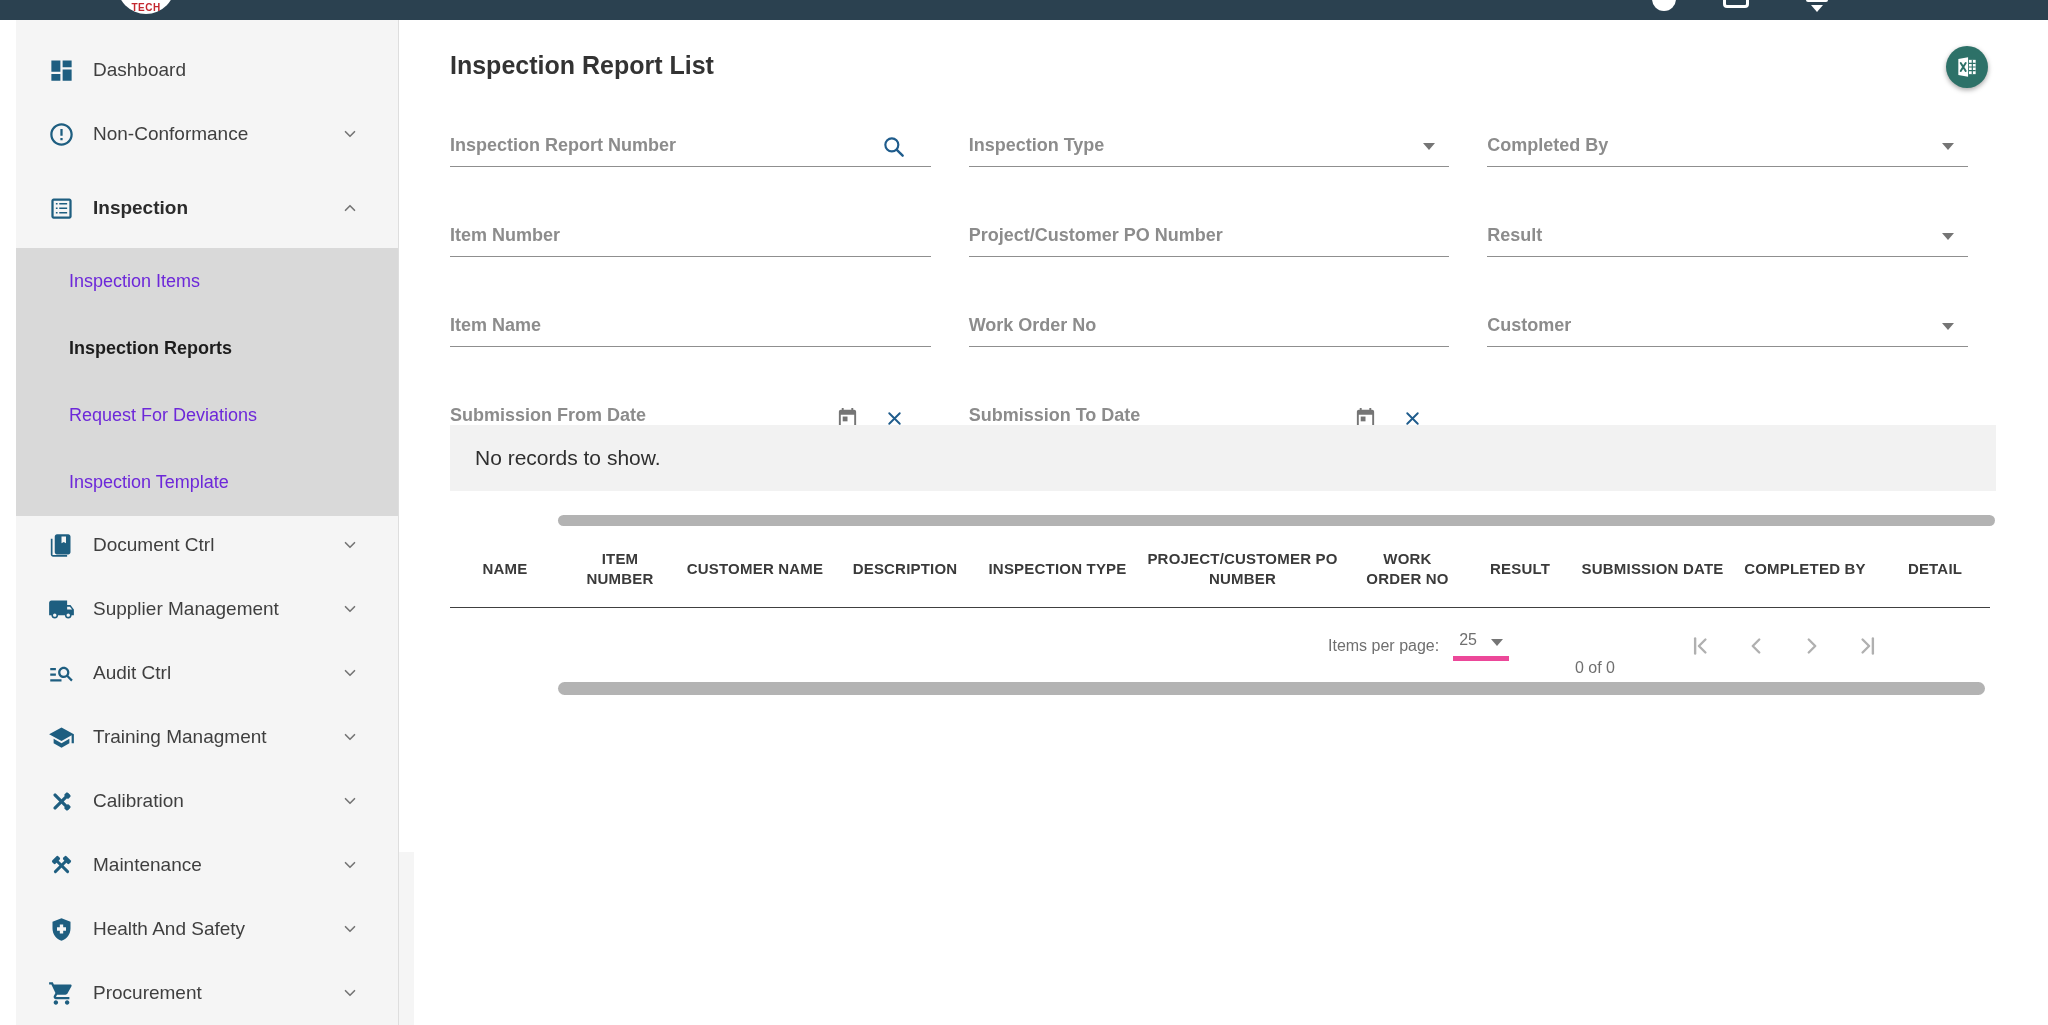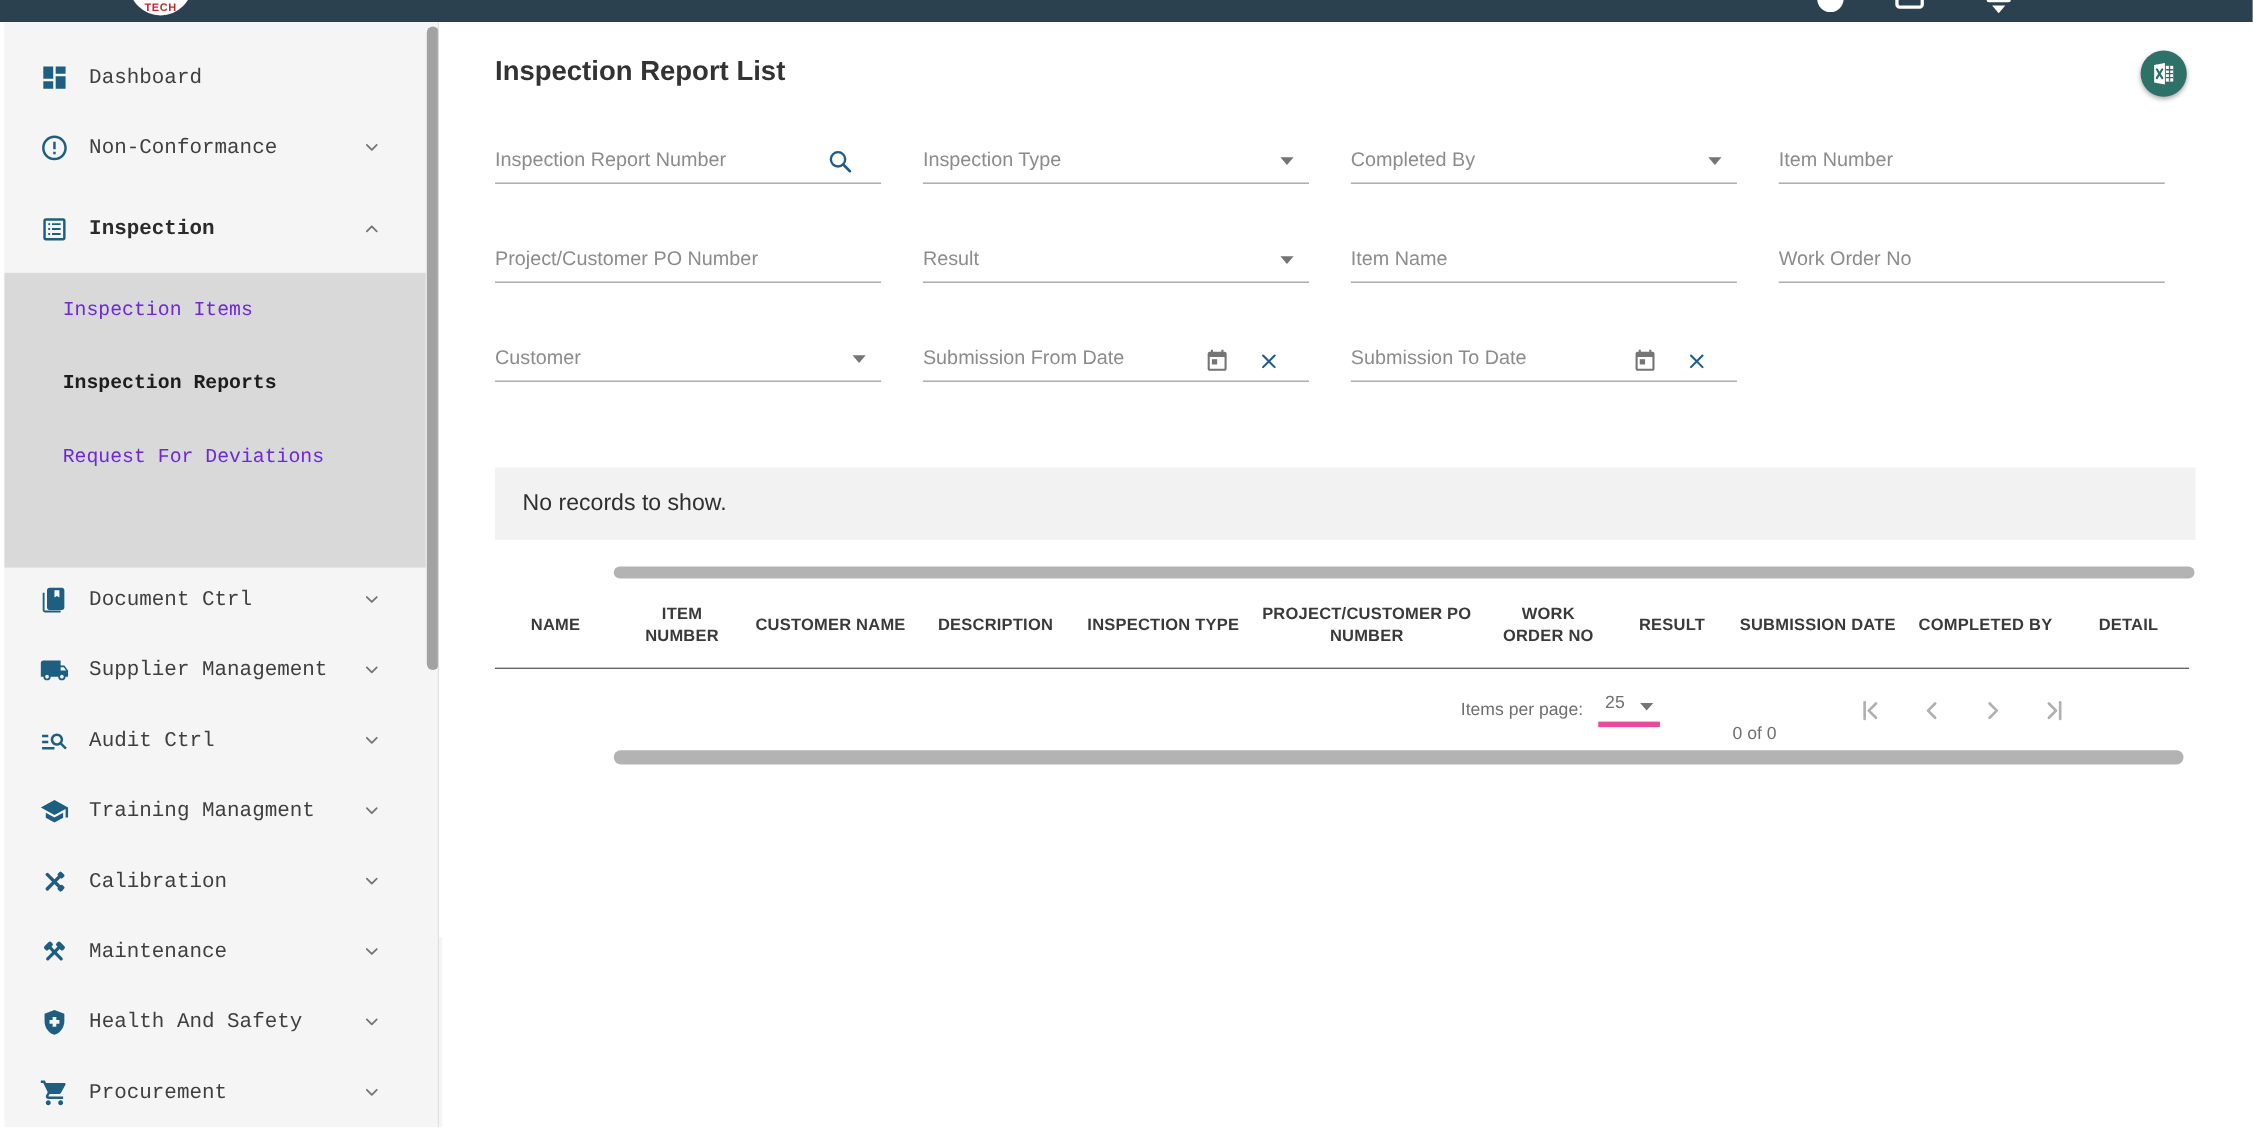--- a/index.html
+++ b/index.html
@@ -12,40 +12,40 @@
   .topbar{position:absolute;left:0;top:0;width:2048px;height:20px;background:#2b4150;overflow:hidden;z-index:5;}
   .logo{position:absolute;left:117px;top:-44px;width:58px;height:58px;border-radius:50%;background:#fff;}
   .logo span{position:absolute;bottom:1px;left:0;width:100%;text-align:center;font-size:10px;font-weight:bold;color:#c4272e;letter-spacing:.5px;}
   .tb-circle{position:absolute;left:1652px;top:-13px;width:24px;height:24px;border-radius:50%;background:#fff;}
   .tb-rect{position:absolute;left:1723px;top:-11px;width:26px;height:19px;border:3px solid #fff;border-radius:4px;box-sizing:border-box;background:transparent;}
   .tb-caret{position:absolute;left:1806px;top:0;width:22px;height:20px;}
   .tb-caret .bar{position:absolute;left:0;top:-2px;width:22px;height:4px;background:#fff;border-radius:2px;}
   .tb-caret .tri{position:absolute;left:5px;top:5px;width:0;height:0;border-left:6px solid transparent;border-right:6px solid transparent;border-top:7px solid #fff;}
 
   
-  .sidebar{position:absolute;left:4px;top:20px;width:398px;height:1005px;background:#f5f5f5;font-family:Liberation Mono, monospace;}
+  .sidebar{position:absolute;left:16px;top:20px;width:398px;height:1005px;background:#f5f5f5;}
   .sidebar-divider{position:absolute;left:398px;top:20px;width:1px;height:1005px;background:#dedede;}
   .side-scrollbar{position:absolute;left:384px;top:4px;width:11px;height:585px;background:#a2a2a2;border-radius:6px;}
   .nav-item{position:absolute;left:0;width:383px;height:64px;display:flex;align-items:center;padding-left:32px;box-sizing:border-box;cursor:pointer;}
   .nav-icon{width:27px;height:27px;margin-right:18px;flex:0 0 auto;display:flex;align-items:center;justify-content:center;}
   .nav-icon svg{width:27px;height:27px;fill:#1e5e80;}
   .nav-label{font-size:19px;color:#3f3f3f;white-space:nowrap;}
   .chev{position:absolute;right:40px;top:50%;transform:translateY(-50%);width:18px;height:18px;}
   .chev svg{width:18px;height:18px;}
   .chev.up svg{transform:rotate(180deg);}
   .submenu{position:absolute;left:0;top:228px;width:383px;height:268px;background:#d9d9d9;}
   .submenu-item{height:67px;display:flex;align-items:center;padding-left:53px;font-size:18px;color:#6d28d9;cursor:pointer;}
   .submenu-item.active{font-weight:bold;color:#1d1d1d;}
 
   
   .main{position:absolute;left:399px;top:20px;width:1649px;height:832px;background:#fff;}
   .page-title{position:absolute;left:51px;top:31px;font-size:25px;font-weight:bold;color:#333;}
   .excel-btn{position:absolute;left:1547px;top:26px;width:42px;height:42px;border-radius:50%;background:#2d7168;display:flex;align-items:center;justify-content:center;box-shadow:0 2px 5px rgba(0,0,0,.35);cursor:pointer;}
 
-  .filters{position:absolute;left:51px;top:88px;width:1518px;display:grid;grid-template-columns:repeat(4,1fr);column-gap:38px;row-gap:31px;}
+  .filters{position:absolute;left:51px;top:88px;width:1518px;display:grid;grid-template-columns:repeat(3,1fr);column-gap:38px;row-gap:31px;font-weight:bold;}
   .field{position:relative;height:58px;border-bottom:1px solid #8f8f8f;cursor:text;}
   .field-label{position:absolute;left:0;bottom:10px;font-size:18px;color:#8c8c8c;white-space:nowrap;}
   .search-ic{position:absolute;right:24px;bottom:6px;width:26px;height:26px;cursor:pointer;}
   .select-arrow{position:absolute;right:14px;bottom:16px;width:0;height:0;border-left:6px solid transparent;border-right:6px solid transparent;border-top:7px solid #757575;}
   .cal-ic{position:absolute;right:72px;bottom:7px;width:23px;height:23px;cursor:pointer;}
   .clear-ic{position:absolute;right:26px;bottom:7px;width:21px;height:21px;cursor:pointer;}
 
   .banner{position:absolute;left:51px;top:405px;width:1546px;height:66px;background:#f2f2f2;display:flex;align-items:center;padding-left:25px;box-sizing:border-box;font-size:21px;color:#2f2f2f;}
   .hscroll-top{position:absolute;left:159px;top:495px;width:1437px;height:11px;background:#b3b3b3;border-radius:6px;cursor:pointer;}
   .header-row{position:absolute;left:51px;top:511px;width:1540px;height:76px;display:flex;align-items:center;border-bottom:1px solid #404040;}
@@ -110,20 +110,21 @@
       <svg viewBox="0 0 24 24">
           <path d="M6 9l6 6 6-6" fill="none" stroke="#757575" stroke-width="2.2" stroke-linecap="round" stroke-linejoin="round"></path>
         </svg>
     </span>
   </div>
 
   <div class="submenu">
     <div class="submenu-item">Inspection Items</div>
     <div class="submenu-item active">Inspection Reports</div>
     <div class="submenu-item">Request For Deviations</div>
+    <div class="submenu-item">Inspection Template</div>
   </div>
 
   <div class="nav-item" style="top:493px">
     <span class="nav-icon">
       <svg viewBox="0 0 24 24">
           <path d="M18 2H8c-1.1 0-2 .9-2 2v14c0 1.1.9 2 2 2h10c1.1 0 2-.9 2-2V4c0-1.1-.9-2-2-2zm-6 2h4v6l-2-1.2L12 10V4z"></path>
           <path d="M4 6H2.5v14c0 1.1.9 2 2 2H17v-1.5H4V6z"></path>
         </svg>
     </span>
     <span class="nav-label">Document Ctrl</span>

